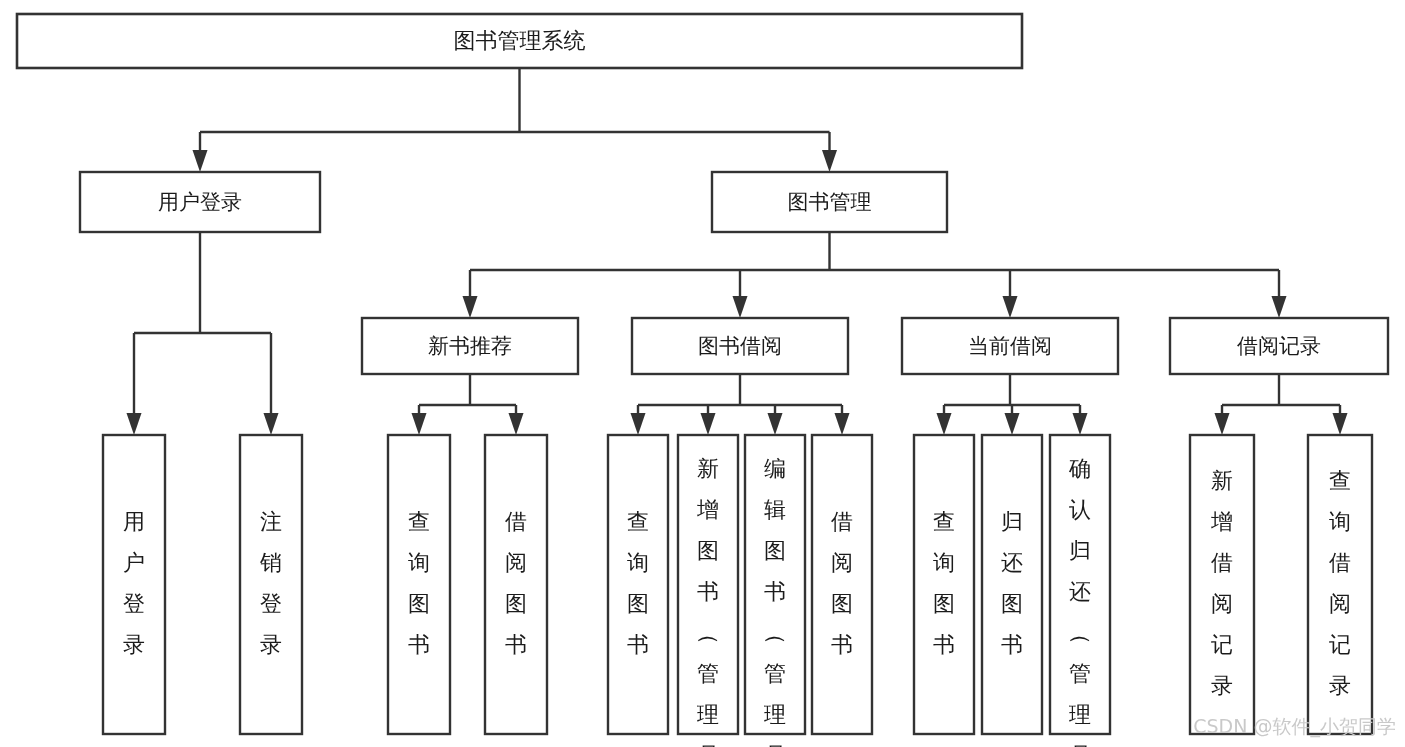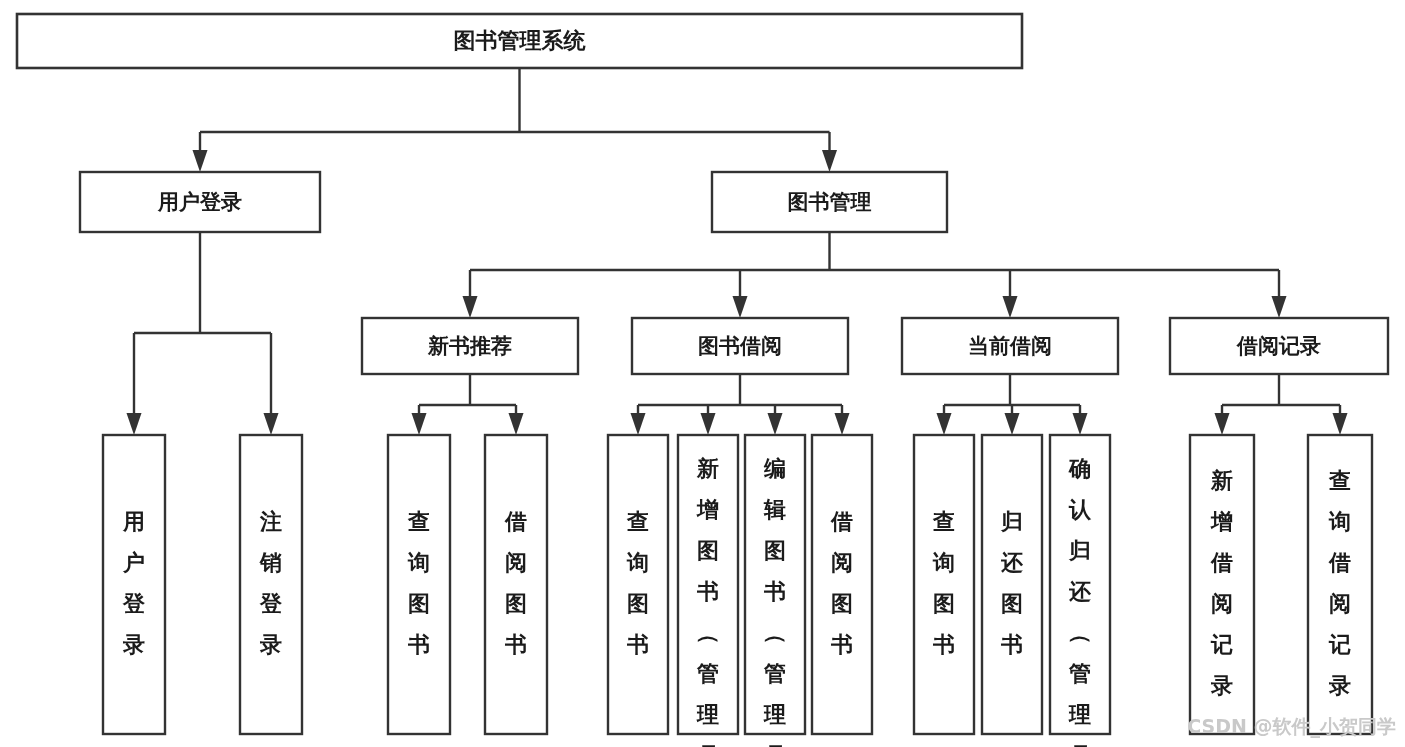--- a/index.html
+++ b/index.html
@@ -11,21 +11,20 @@
   body {
     width: 1405px;
     height: 747px;
     font-family: "DejaVu Sans", "Liberation Sans", sans-serif;
     overflow: hidden;
   }
   #diagram-root {
     position: relative;
     width: 1405px;
     height: 569px;
-    font-weight: bold;
   }
   svg.tree-canvas {
     position: absolute;
     top: 0;
     left: 0;
     width: 1405px;
     height: 747px;
     display: block;
   }
   .node-box {

